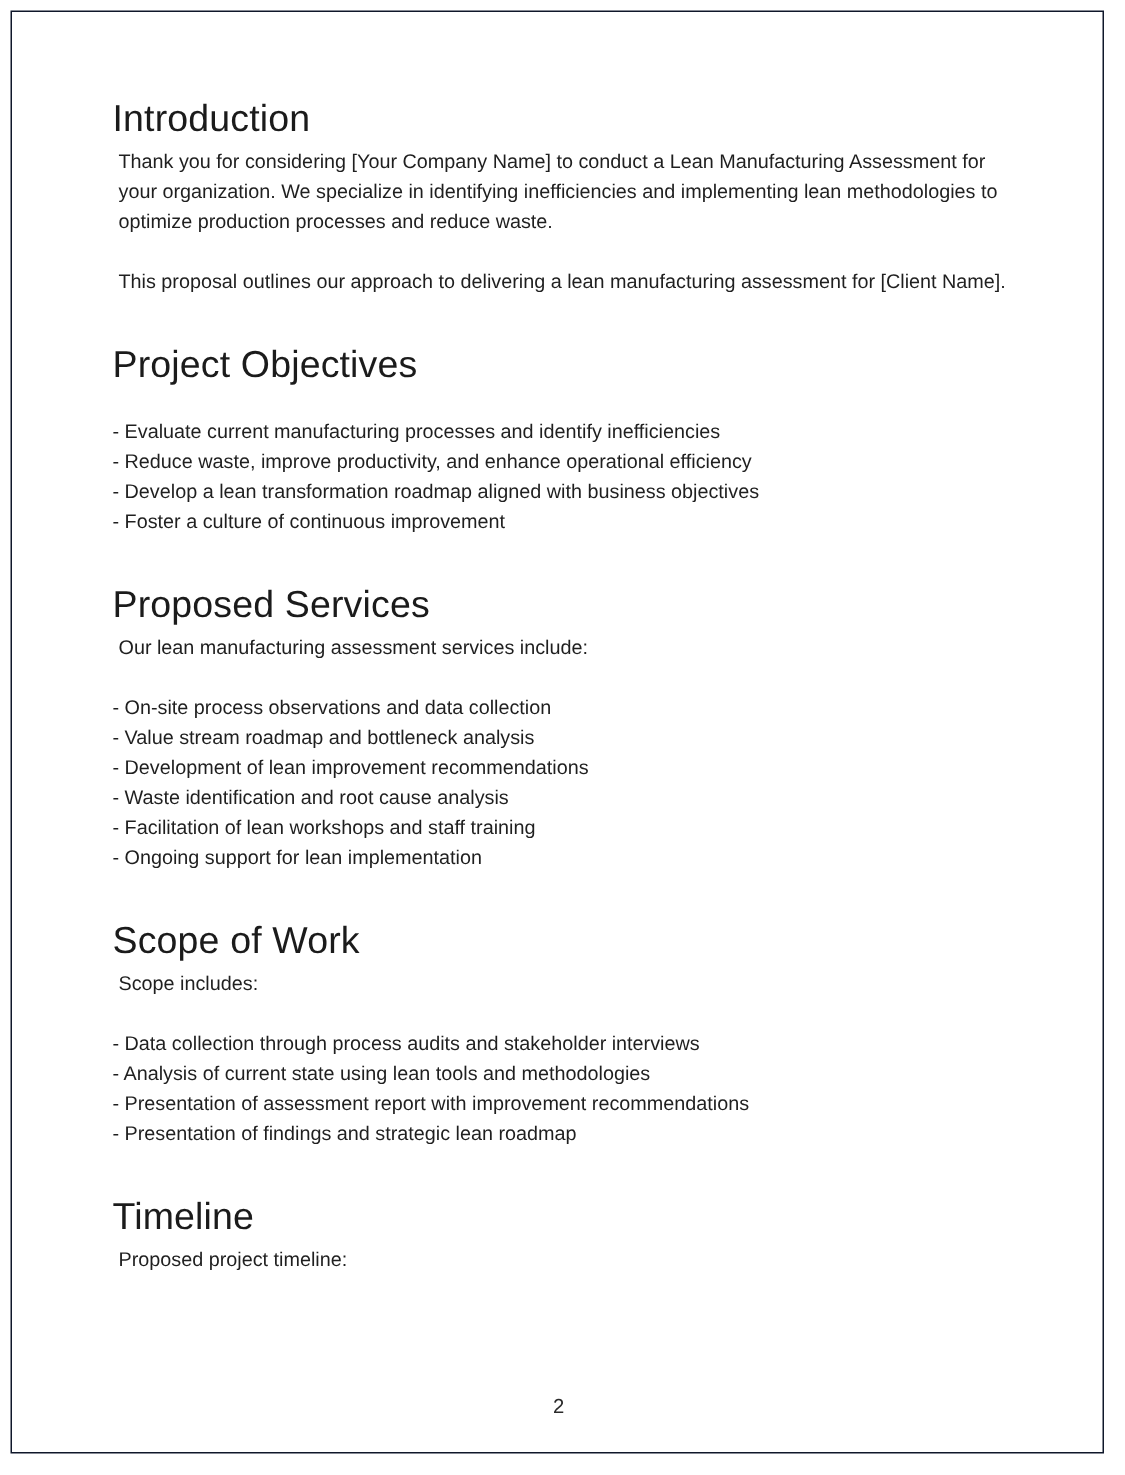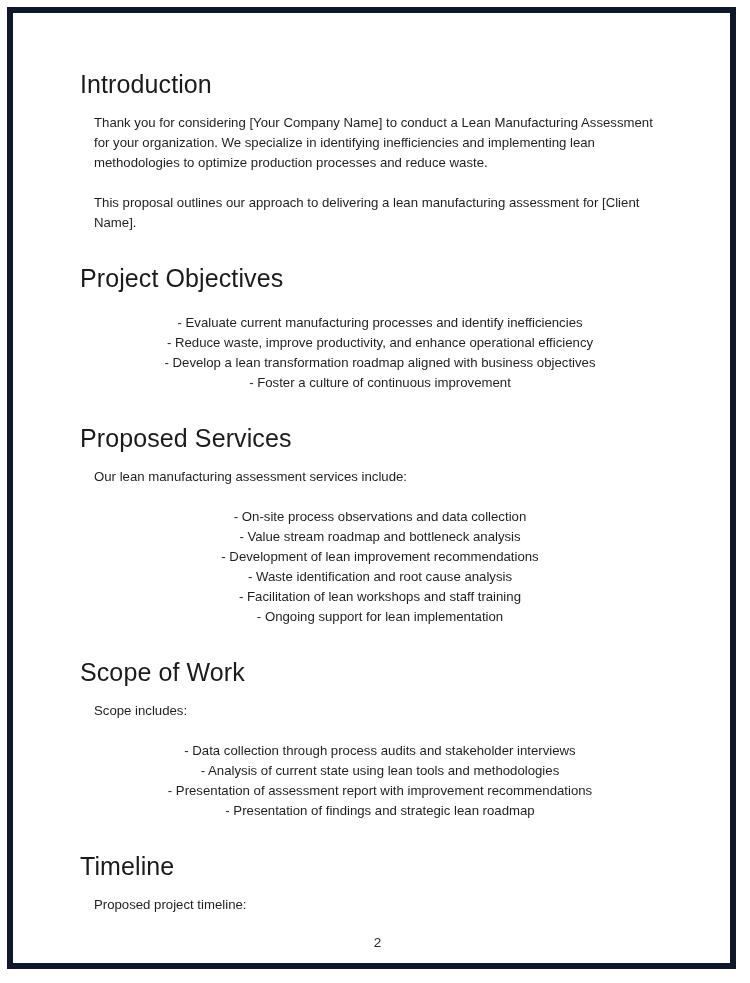--- a/index.html
+++ b/index.html
@@ -13,21 +13,21 @@
     overflow: hidden;
     font-family: "Liberation Sans", sans-serif;
   }
 
   .page-frame {
     position: absolute;
     left: 7px;
     top: 7px;
     width: 729px;
     height: 962px;
-    border: 6px solid #0f172a;
+    border: 1px solid #0f172a;
     background: #ffffff;
     box-sizing: border-box;
     padding-left: 24px;
   }
 
   .page-body {
     position: absolute;
     left: 67px;
     top: 56px;
     width: 600px;
@@ -43,21 +43,21 @@
     line-height: 30px;
     letter-spacing: 0.1px;
   }
 
   p.body-text {
     font-family: "Liberation Sans", sans-serif;
     font-size: 13.2px;
     font-weight: 400;
     color: #1f1f1f;
     line-height: 20px;
-    margin: 14px;
+    margin: 4px;
     padding: 0;
   }
 
   .bullet-list {
     list-style: none;
     margin: 0;
     padding: 0;
   }
   .bullet-list li {
     font-family: "Liberation Sans", sans-serif;
@@ -67,21 +67,21 @@
     margin: 0;
     padding: 0;
     white-space: pre;
   }
 
   
   .sp-intro-head   { margin-bottom: 14px; }
   .sp-after-para   { margin-bottom: 21px; }
   .sp-before-head  { margin-top: 30px; }
   .sp-head-lead    { margin-top: 15px; }
-  .sp-lead-list    { margin-top: 20px; text-align: center; }
+  .sp-lead-list    { margin-top: 20px; }
 
   .page-number {
     position: absolute;
     left: 0;
     top: 921px;
     width: 729px;
     text-align: center;
     font-family: "Liberation Sans", sans-serif;
     font-size: 13.5px;
     color: #2a2a2a;

